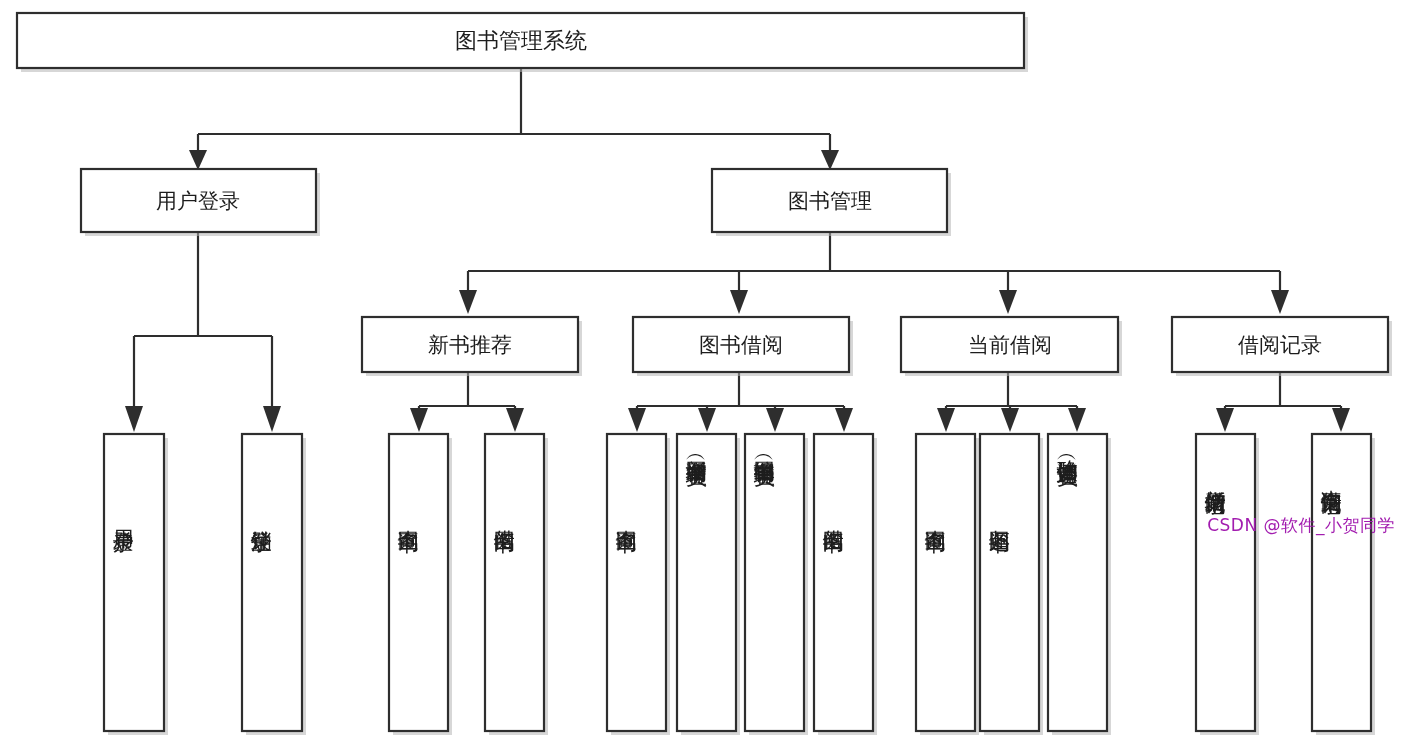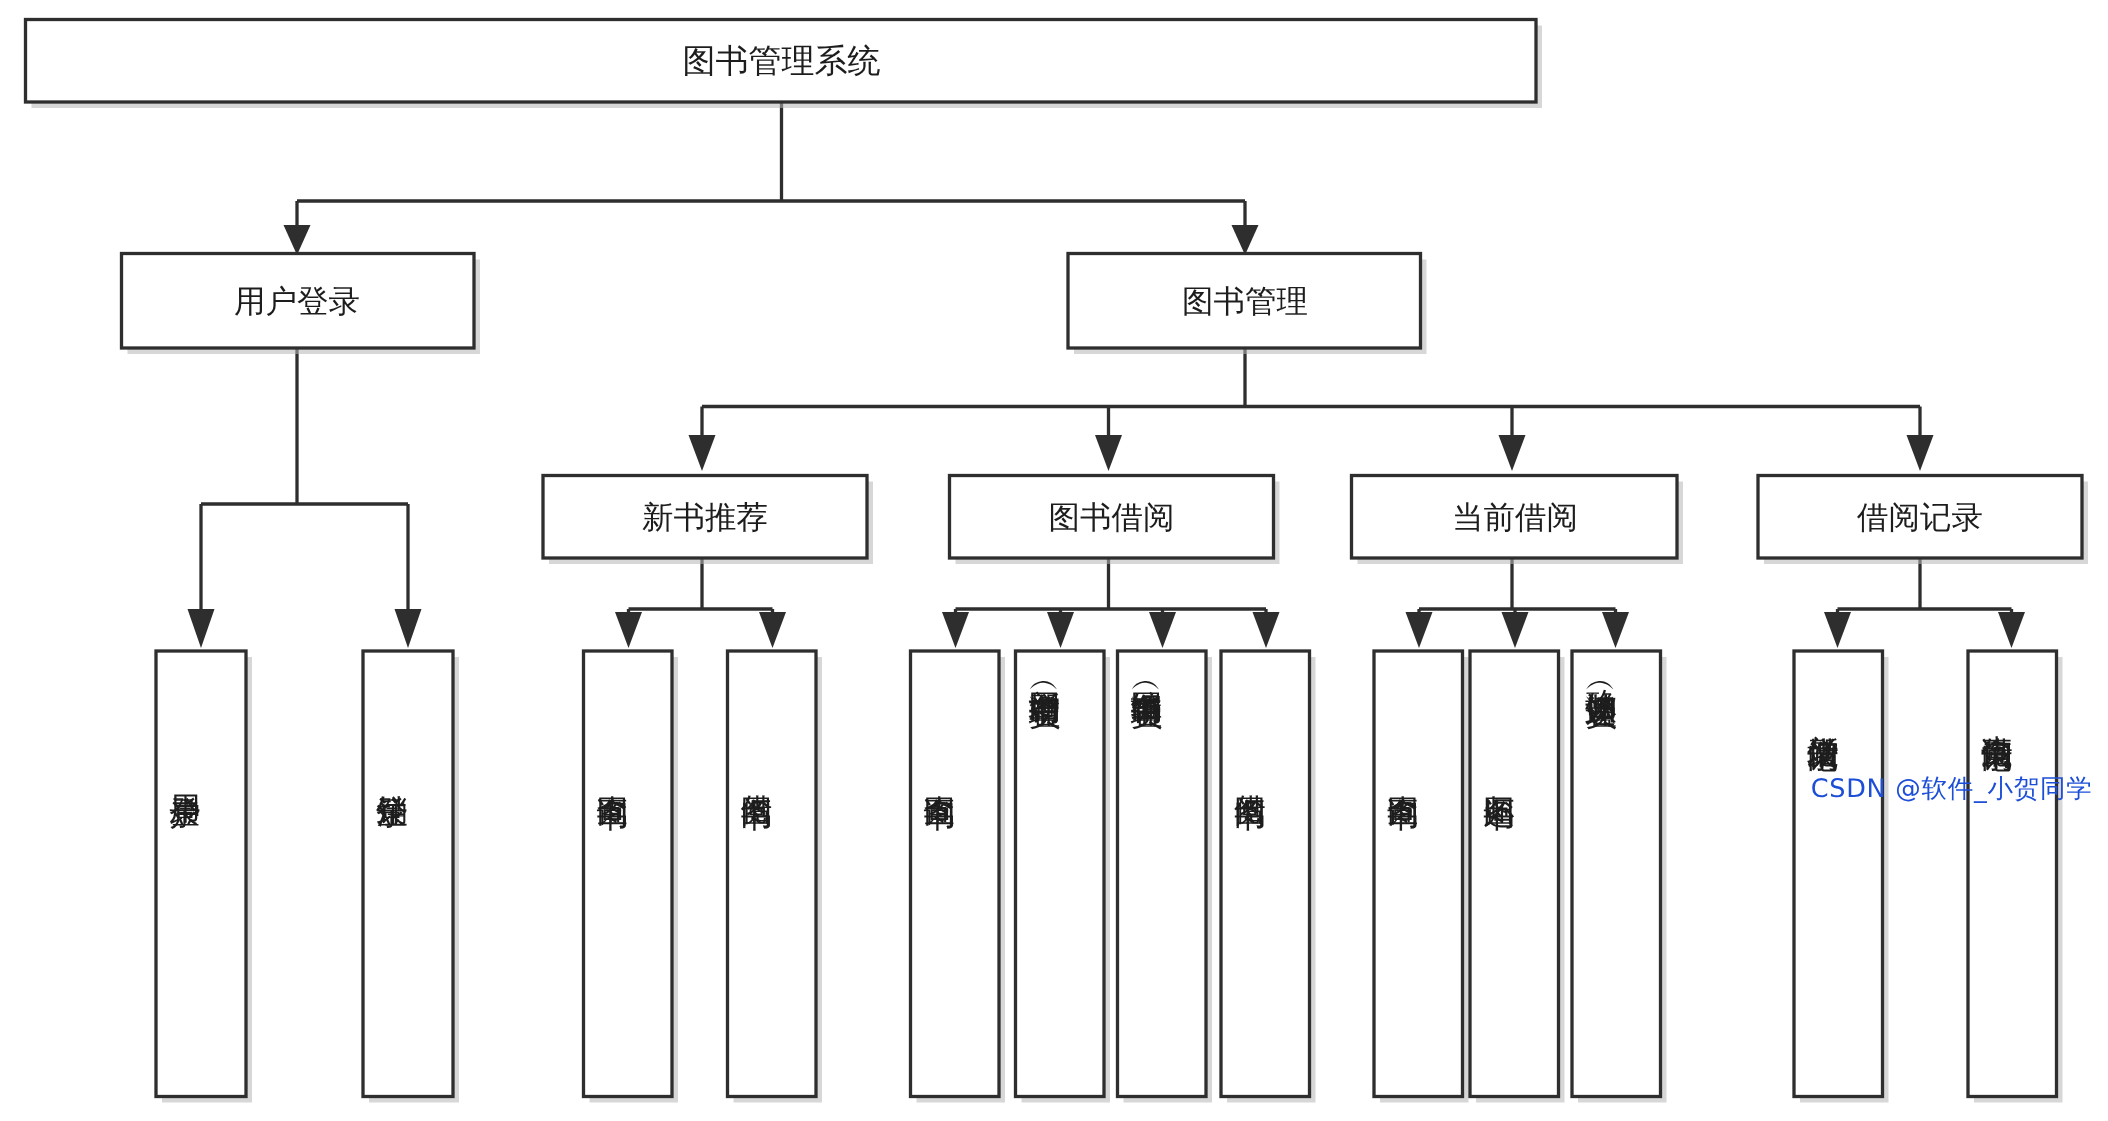--- a/index.html
+++ b/index.html
@@ -77,21 +77,21 @@
     white-space: nowrap;
     text-align: left;
     pointer-events: none;
   }
   .watermark {
     position: absolute;
     right: 10px;
     bottom: 6px;
     font-family: "DejaVu Sans", "Liberation Sans", sans-serif;
     font-size: 17px;
-    color: #1d4ed8;
+    color: #a21caf;
     letter-spacing: 0.5px;
     white-space: nowrap;
   }
 </style>
 </head>
 <body>
 
 <div id="diagram-root">
 
   <svg id="flow-svg" viewBox="0 0 1405 747" xmlns="http://www.w3.org/2000/svg">

